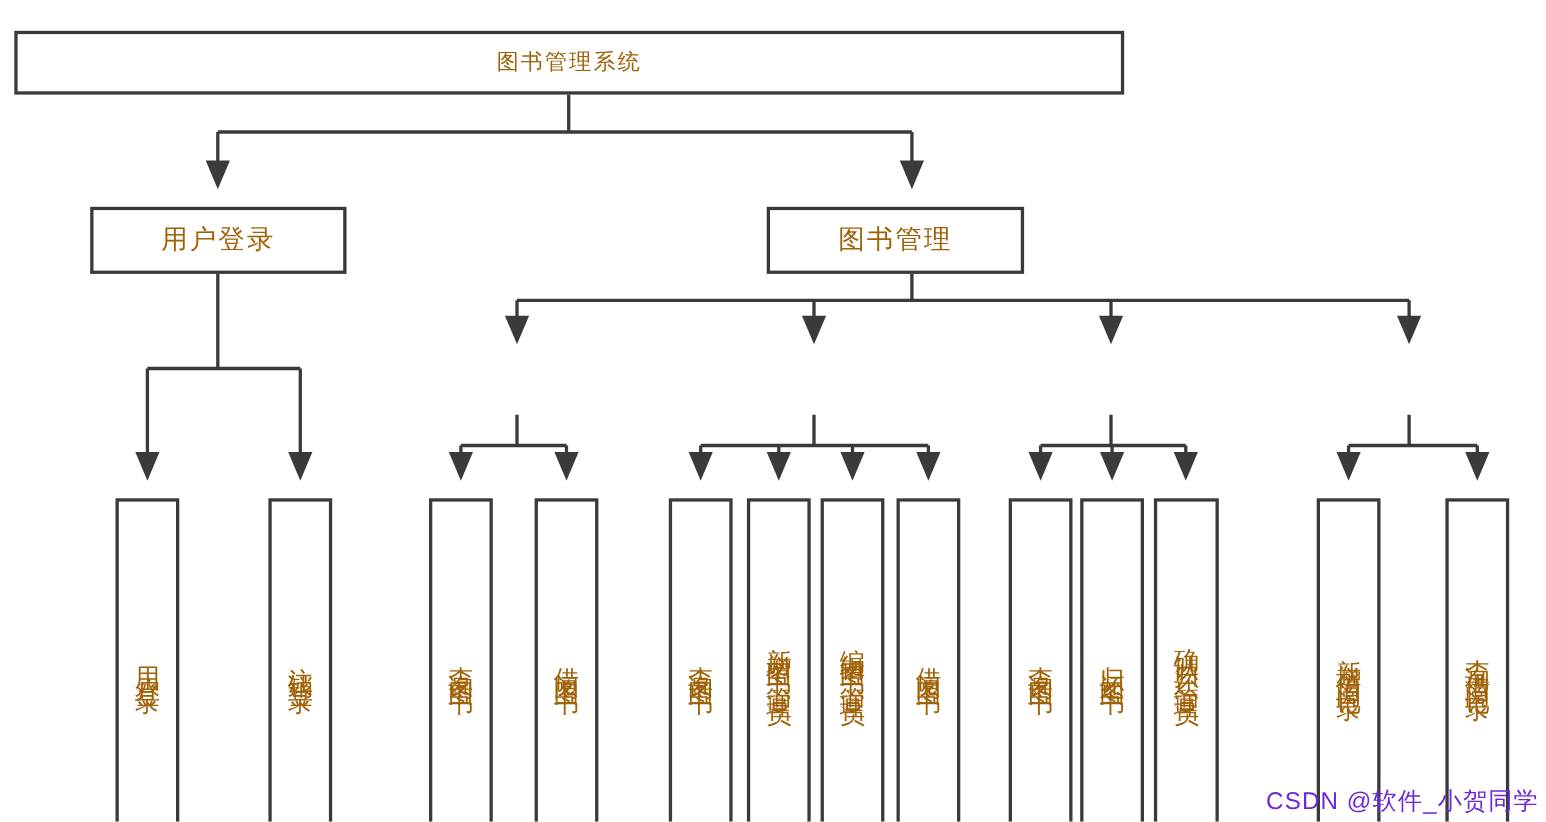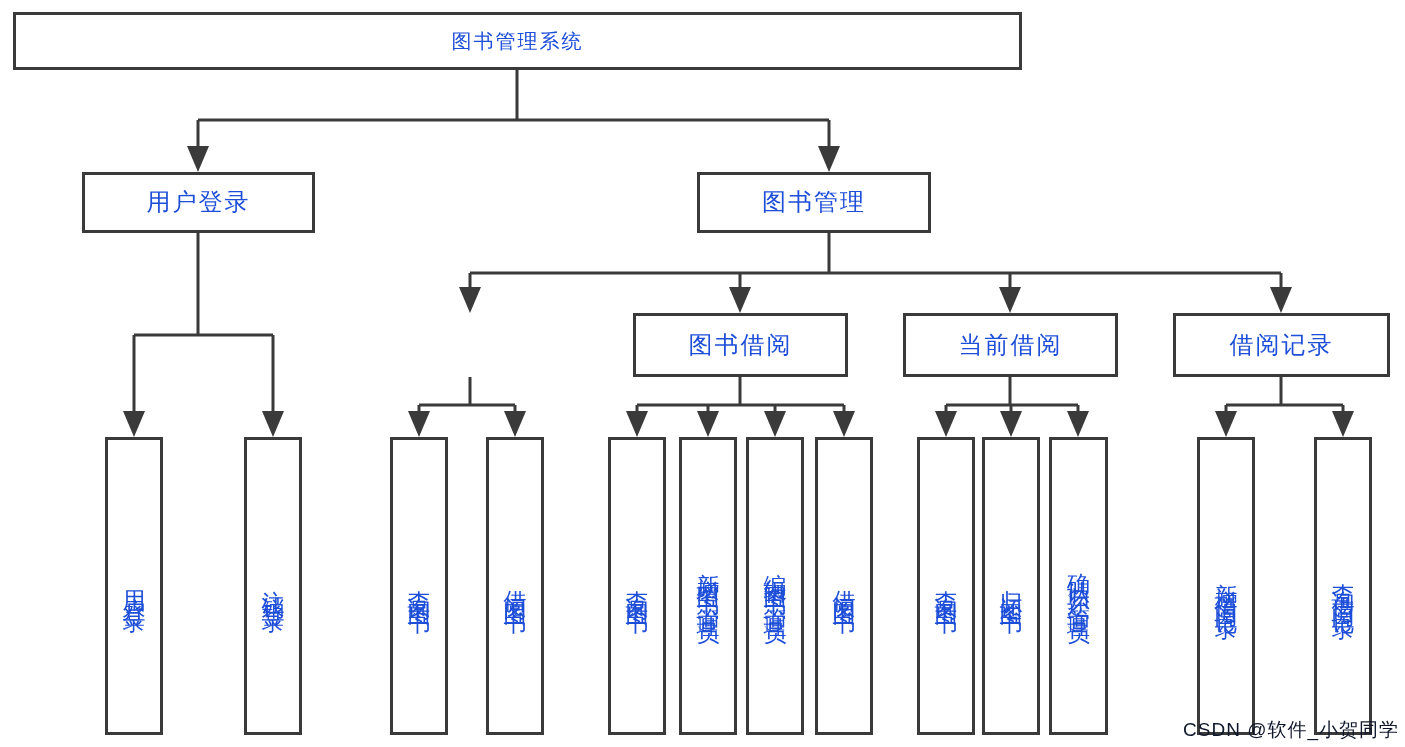--- a/index.html
+++ b/index.html
@@ -15,49 +15,50 @@
     position:absolute;
     left:0;top:0;
     width:1405px;height:747px;
     z-index:1;
   }
   .node{
     position:absolute;
     box-sizing:border-box;
     background:#ffffff;
     border:3px solid #3a3a3a;
-    color:#1d4ed8;
+    color:#a16207;
     display:flex;
     align-items:center;
     justify-content:center;
     z-index:2;
     text-align:center;
+    margin-top:16px;
   }
   .node.h{
     font-size:24px;
     letter-spacing:2px;
     line-height:1.2;
   }
   .node.h.root{
     font-size:20px;
   }
   .node.v{
     writing-mode:vertical-rl;
     text-orientation:mixed;
     font-size:23px;
     letter-spacing:7px;
     line-height:1;
   }
   .watermark{
     position:absolute;
     right:6px;
     bottom:4px;
-    font-size:19px;
+    font-size:22px;
     letter-spacing:1px;
-    color:#0f172a;
+    color:#6d28d9;
     z-index:3;
     white-space:nowrap;
   }
 </style>
 </head>
 <body>
 
 <div class="canvas">
 
   <svg class="connectors" viewBox="0 0 1405 747" xmlns="http://www.w3.org/2000/svg">
@@ -98,23 +99,20 @@
         <polygon points="1215,411 1237,411 1226,437"></polygon>
         <polygon points="1332,411 1354,411 1343,437"></polygon>
       </g>
   </svg>
 
   <div class="node h root" style="left:13px;top:12px;width:1009px;height:58px">图书管理系统</div>
 
   <div class="node h" style="left:82px;top:172px;width:233px;height:61px">用户登录</div>
   <div class="node h" style="left:697px;top:172px;width:234px;height:61px">图书管理</div>
 
-  <div class="node h" style="left:633px;top:313px;width:215px;height:64px">图书借阅</div>
-  <div class="node h" style="left:903px;top:313px;width:215px;height:64px">当前借阅</div>
-  <div class="node h" style="left:1173px;top:313px;width:217px;height:64px">借阅记录</div>
 
   <div class="node v" style="left:105px;top:437px;width:58px;height:298px">用户登录</div>
   <div class="node v" style="left:244px;top:437px;width:58px;height:298px">注销登录</div>
 
   <div class="node v" style="left:390px;top:437px;width:58px;height:298px">查询图书</div>
   <div class="node v" style="left:486px;top:437px;width:58px;height:298px">借阅图书</div>
 
   <div class="node v" style="left:608px;top:437px;width:58px;height:298px">查询图书</div>
   <div class="node v" style="left:679px;top:437px;width:58px;height:298px">新增图书（管理员）</div>
   <div class="node v" style="left:746px;top:437px;width:58px;height:298px">编辑图书（管理员）</div>

